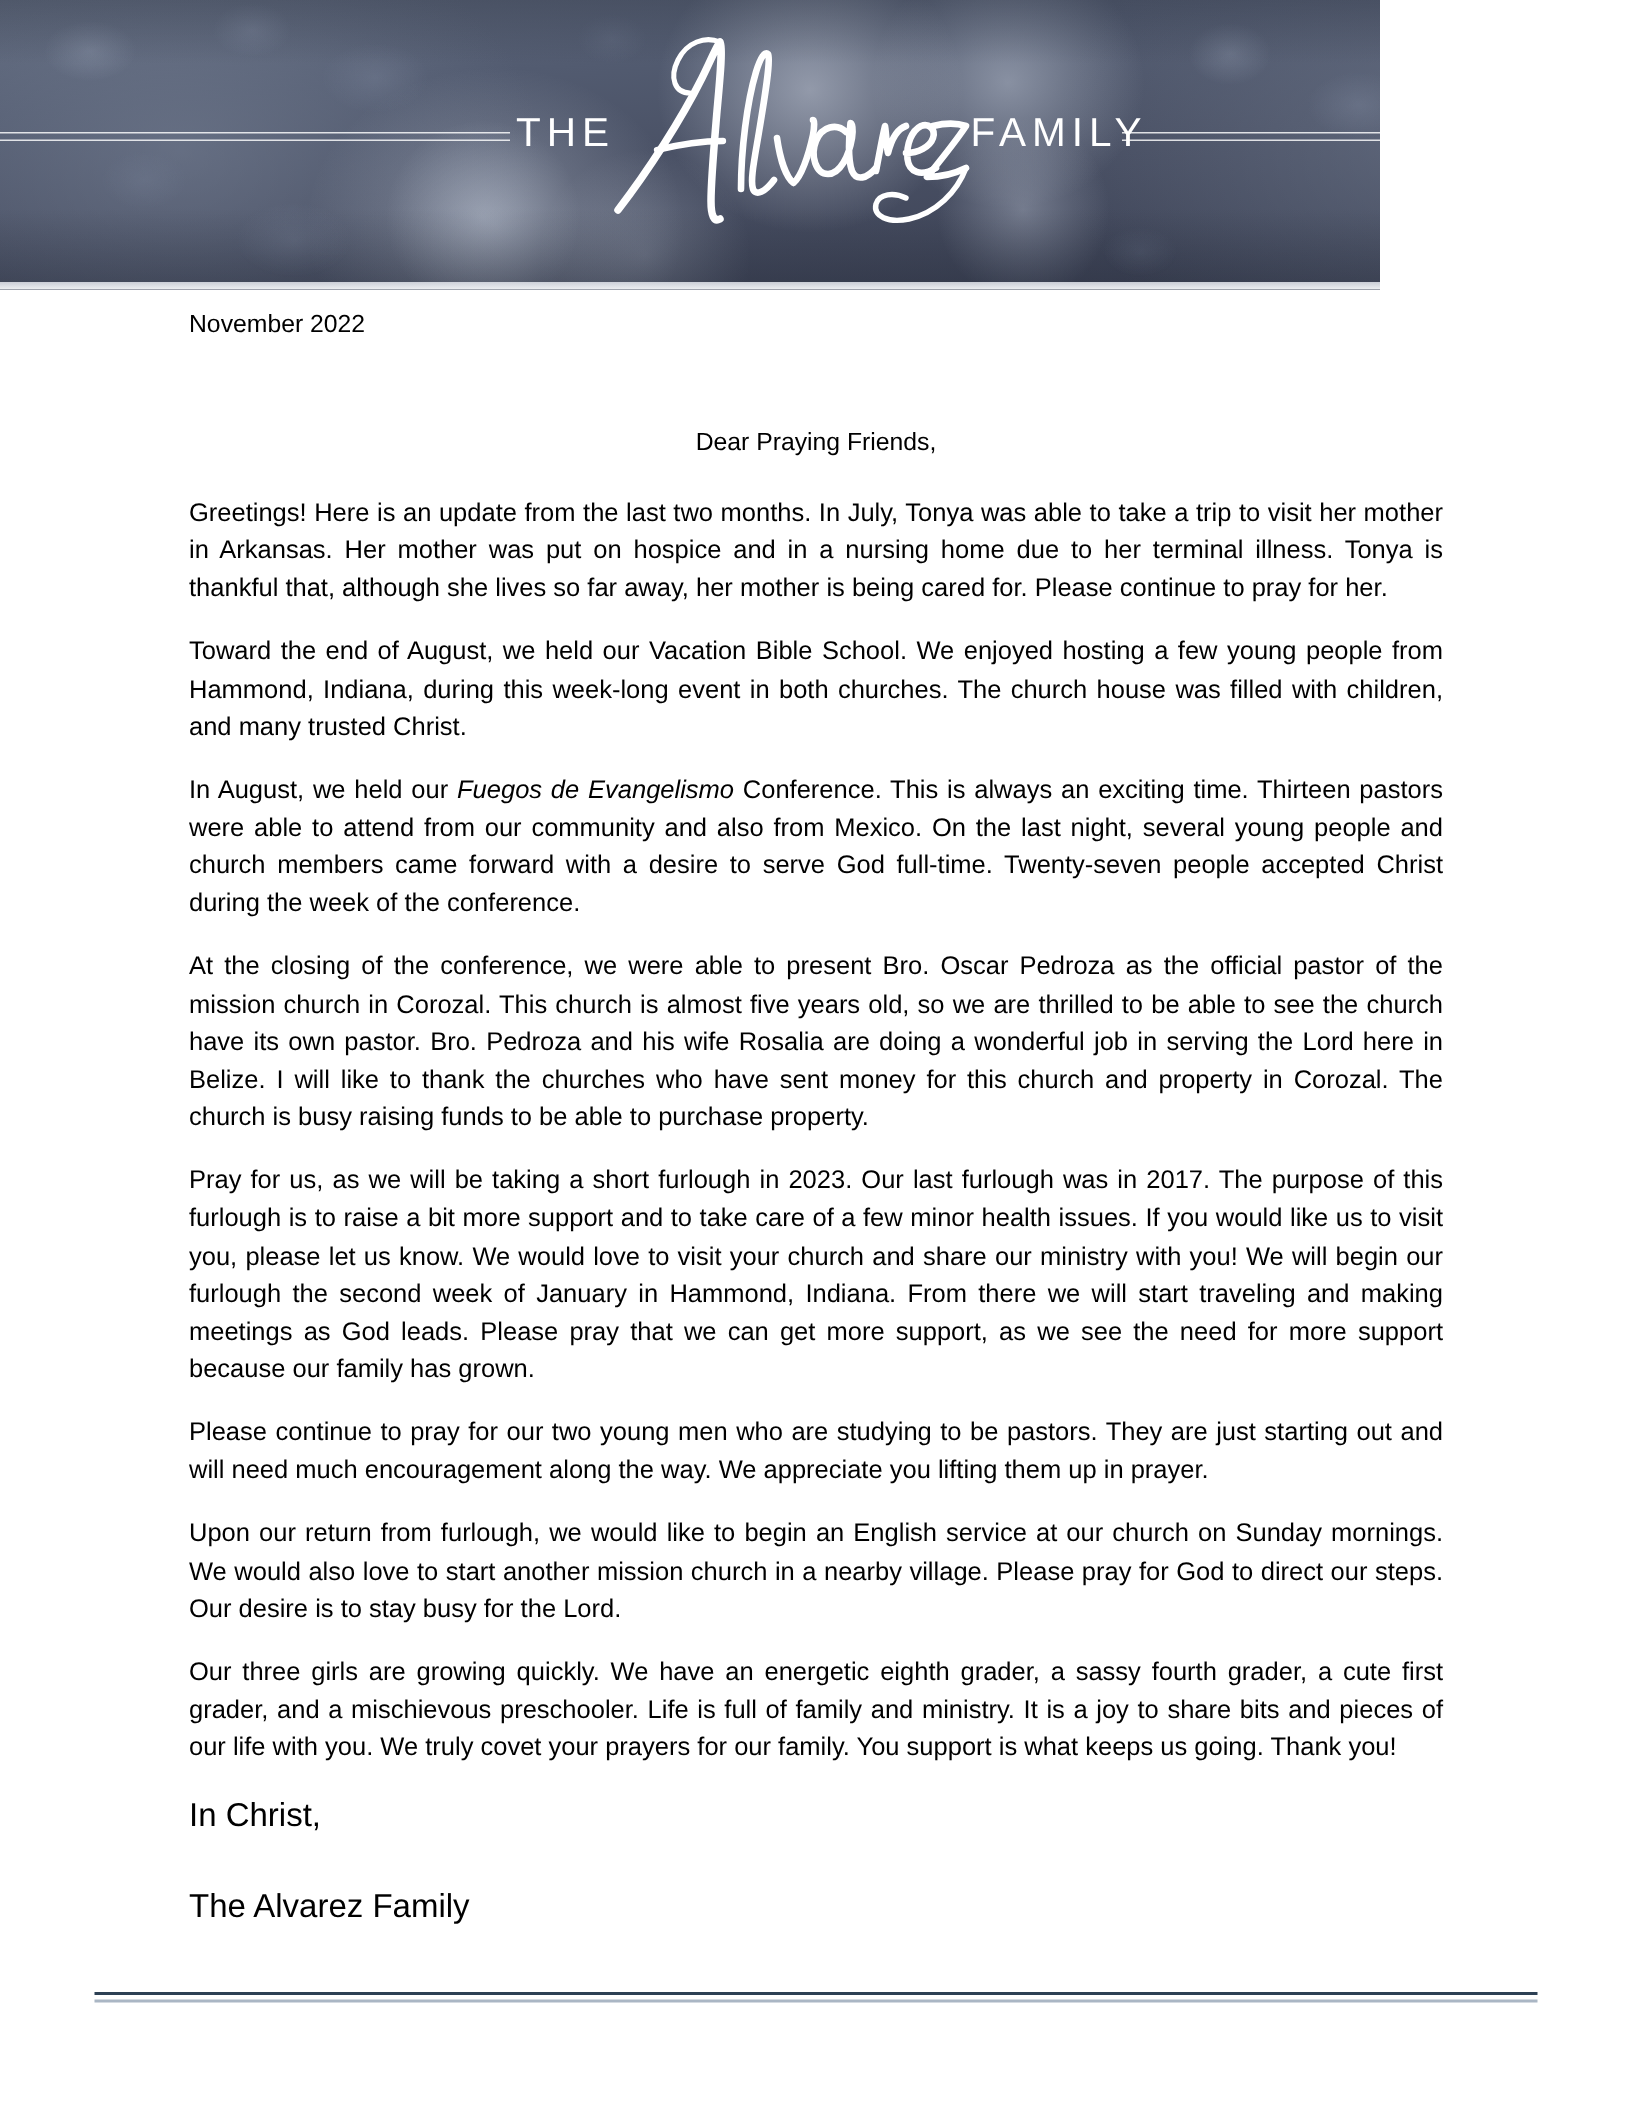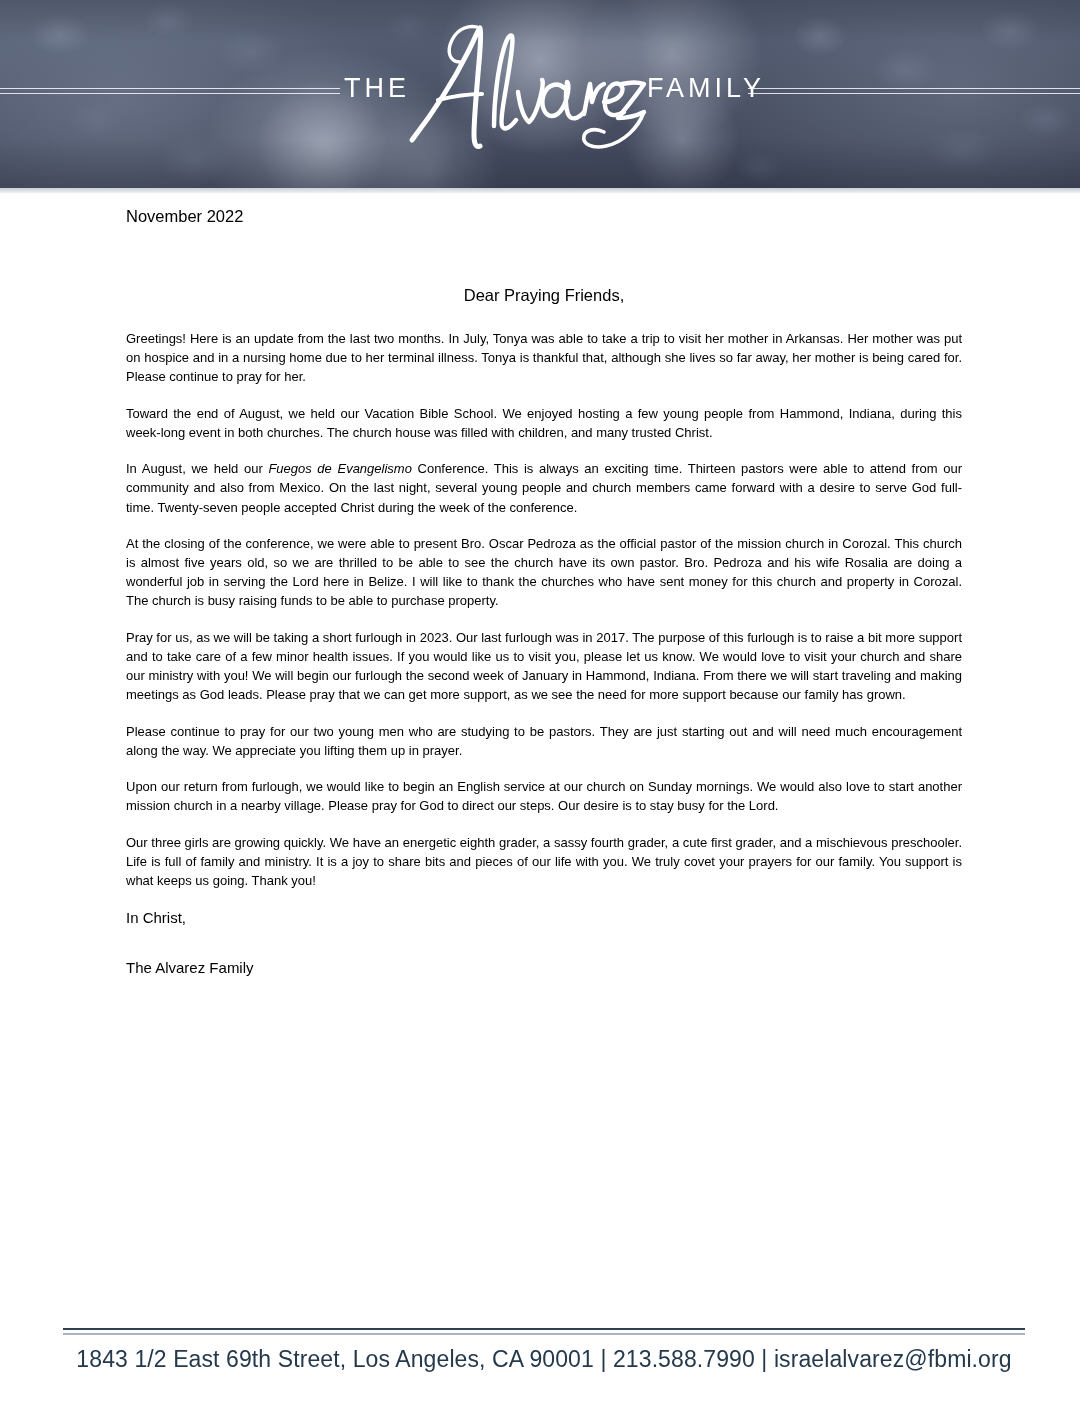--- a/index.html
+++ b/index.html
@@ -12,21 +12,21 @@
     height: 1408px;
     position: relative;
     font-family: "Liberation Sans", "DejaVu Sans", sans-serif;
     color: #000000;
     overflow: hidden;
   }
 
   
   .header-banner {
     position: relative;
-    width: 1080px;
+    width: 920px;
     height: 193px;
     overflow: hidden;
     background: #4a5264;
   }
   
   .photo-base {
     position: absolute;
     inset: 0;
     background:
       radial-gradient(ellipse 180px 150px at 330px 150px, rgba(200,208,222,0.42), rgba(200,208,222,0) 70%),
@@ -134,30 +134,30 @@
     line-height: 1.3;
     margin: 0 0 58px 0;
   }
   .salutation {
     font-size: 16.5px;
     line-height: 1.3;
     margin: 0 0 22px 0;
     text-align: center;
   }
   .body-par {
-    font-size: 13px;
+    font-size: 17px;
     line-height: 1.48;
     text-align: justify;
     text-justify: inter-word;
     margin: 0 0 17px 0;
     font-stretch: condensed;
   }
   .body-par em { }
   .closing-line {
-    font-size: 15px;
+    font-size: 22px;
     line-height: 1.48;
     margin: 0 0 17px 0;
   }
   .closing-line.last { margin-bottom: 0; margin-top: 28px; }
 
   
   .footer {
     position: absolute;
     left: 0;
     bottom: 0;
@@ -264,14 +264,13 @@
 
   <p class="closing-line last">The Alvarez Family</p>
 
 </div>
 
 <div class="footer">
   <div class="footer-rules">
     <div class="r1"></div>
     <div class="r2"></div>
   </div>
-  <div class="footer-address">1843 1/2 East 69th Street, Los Angeles, CA 90001 | 213.588.7990 | israelalvarez@fbmi.org</div>
 </div>
 
 </body></html>

